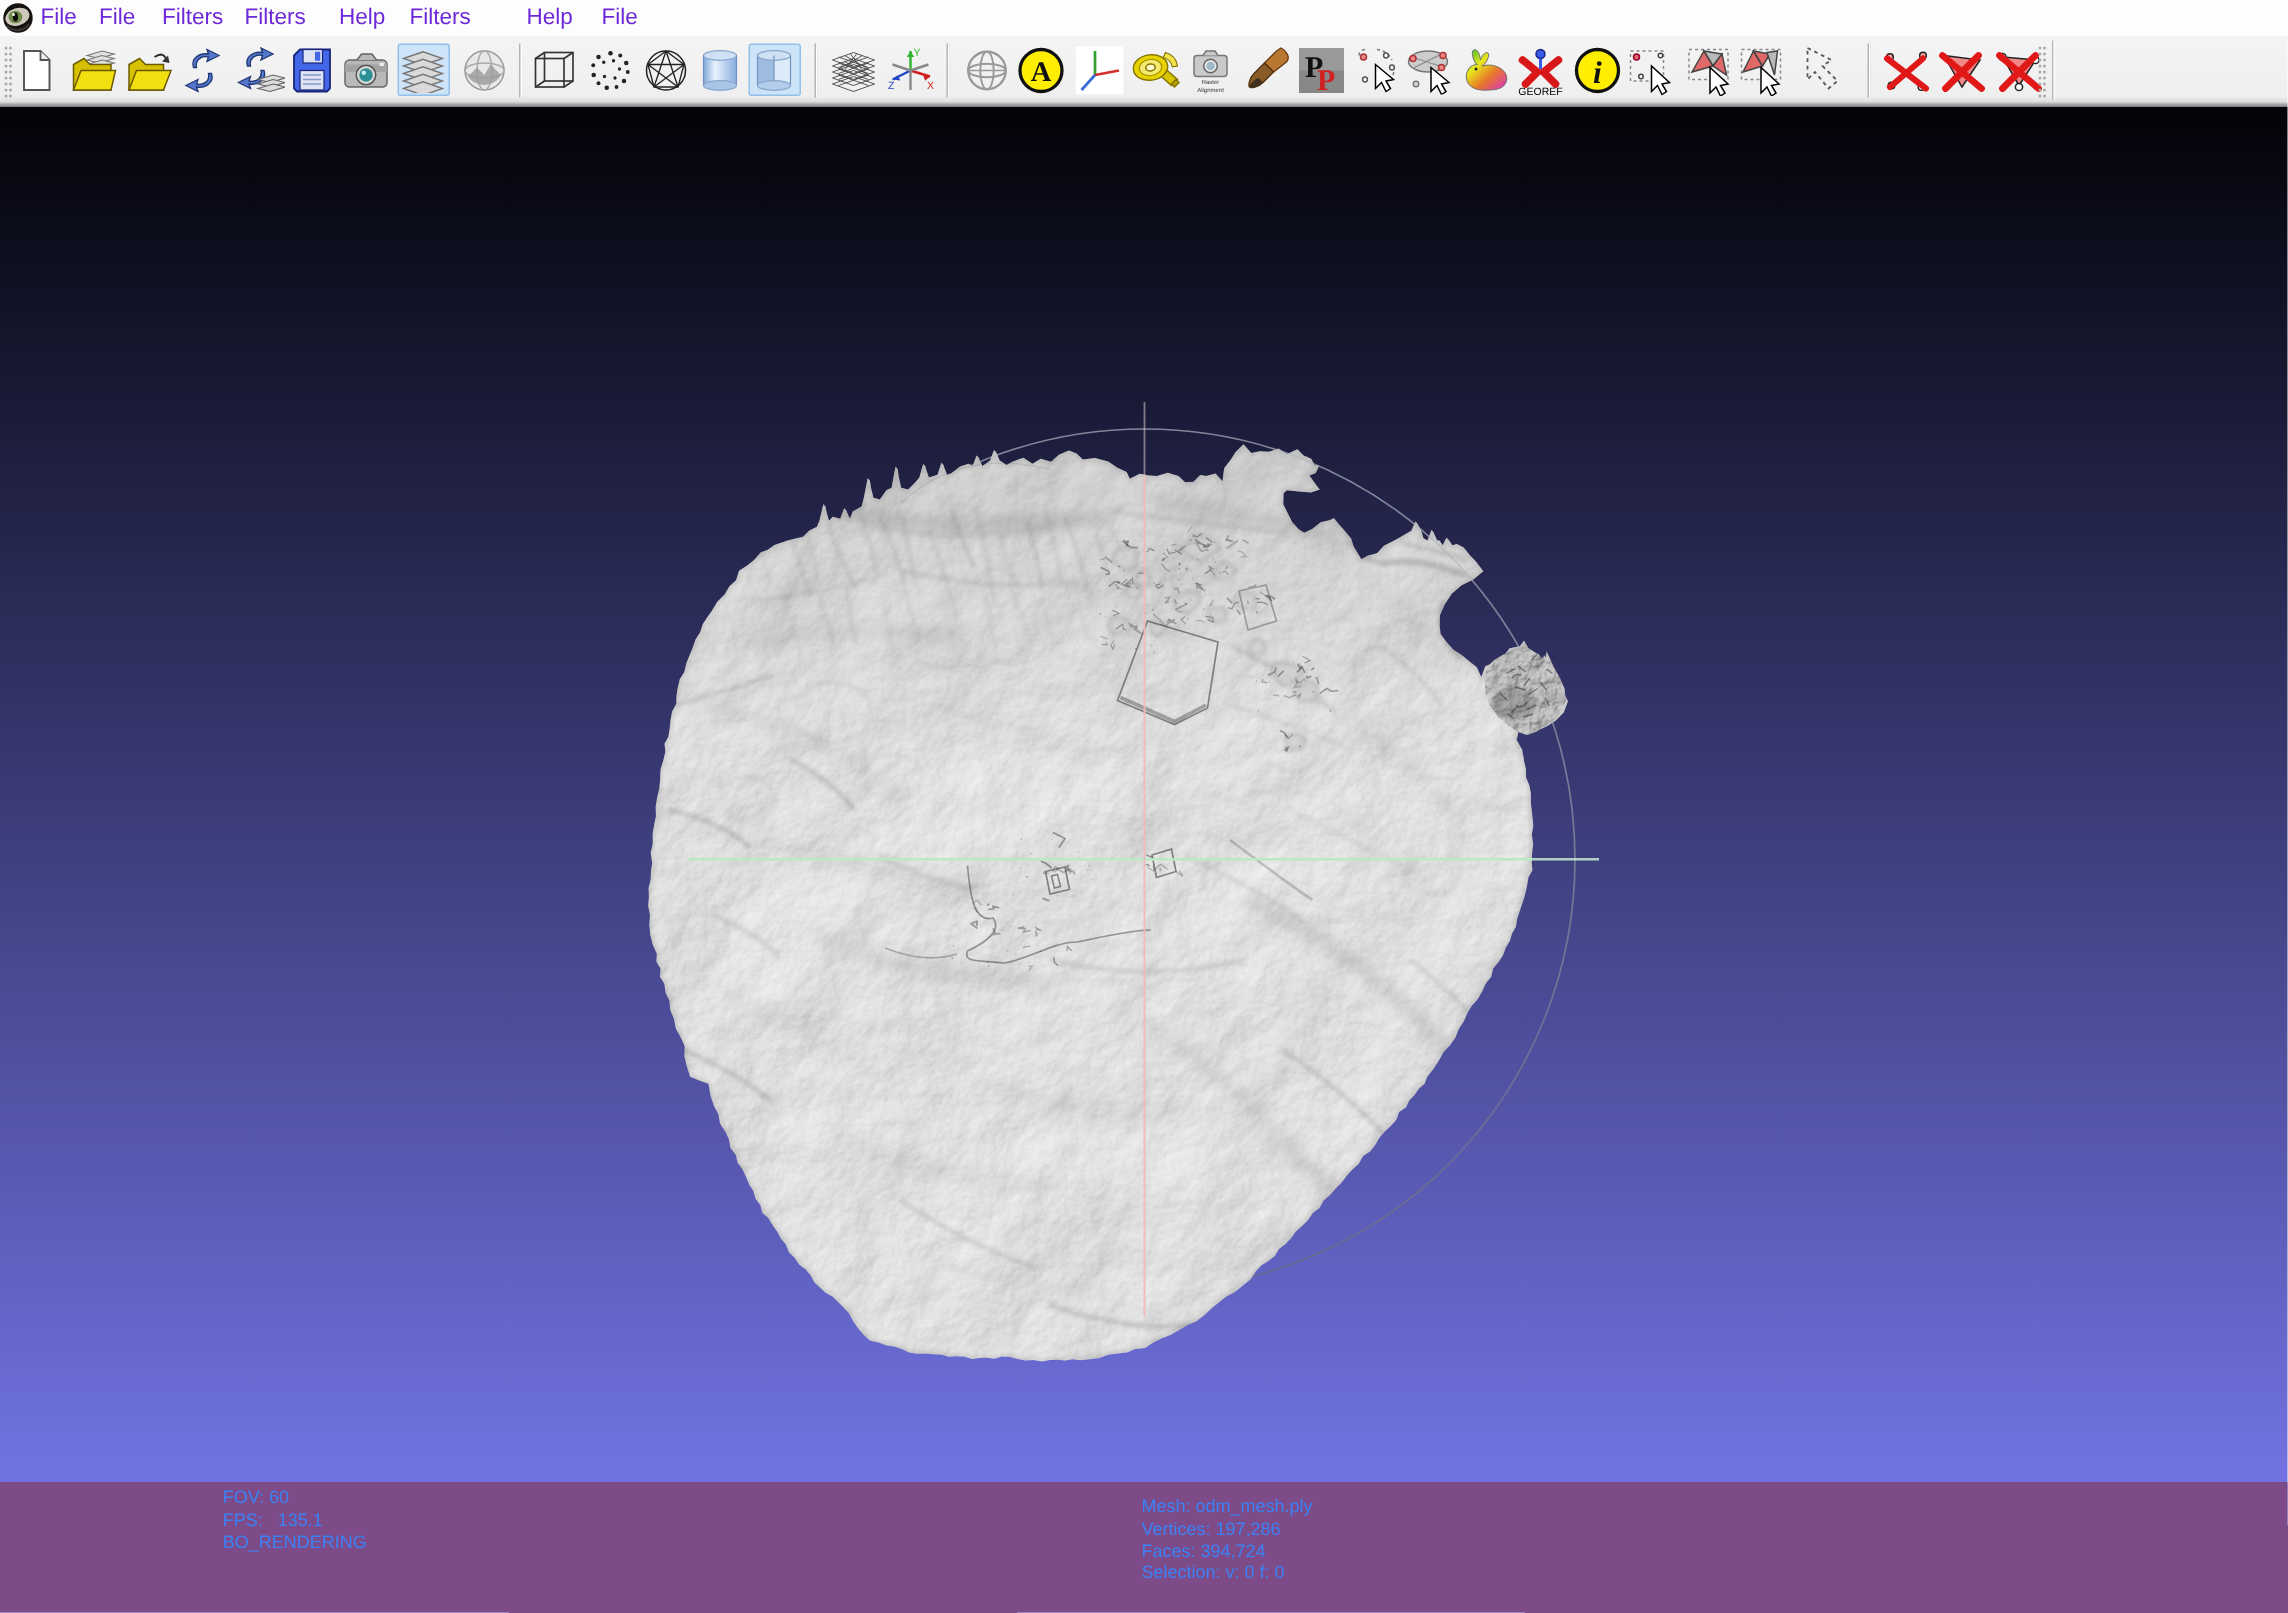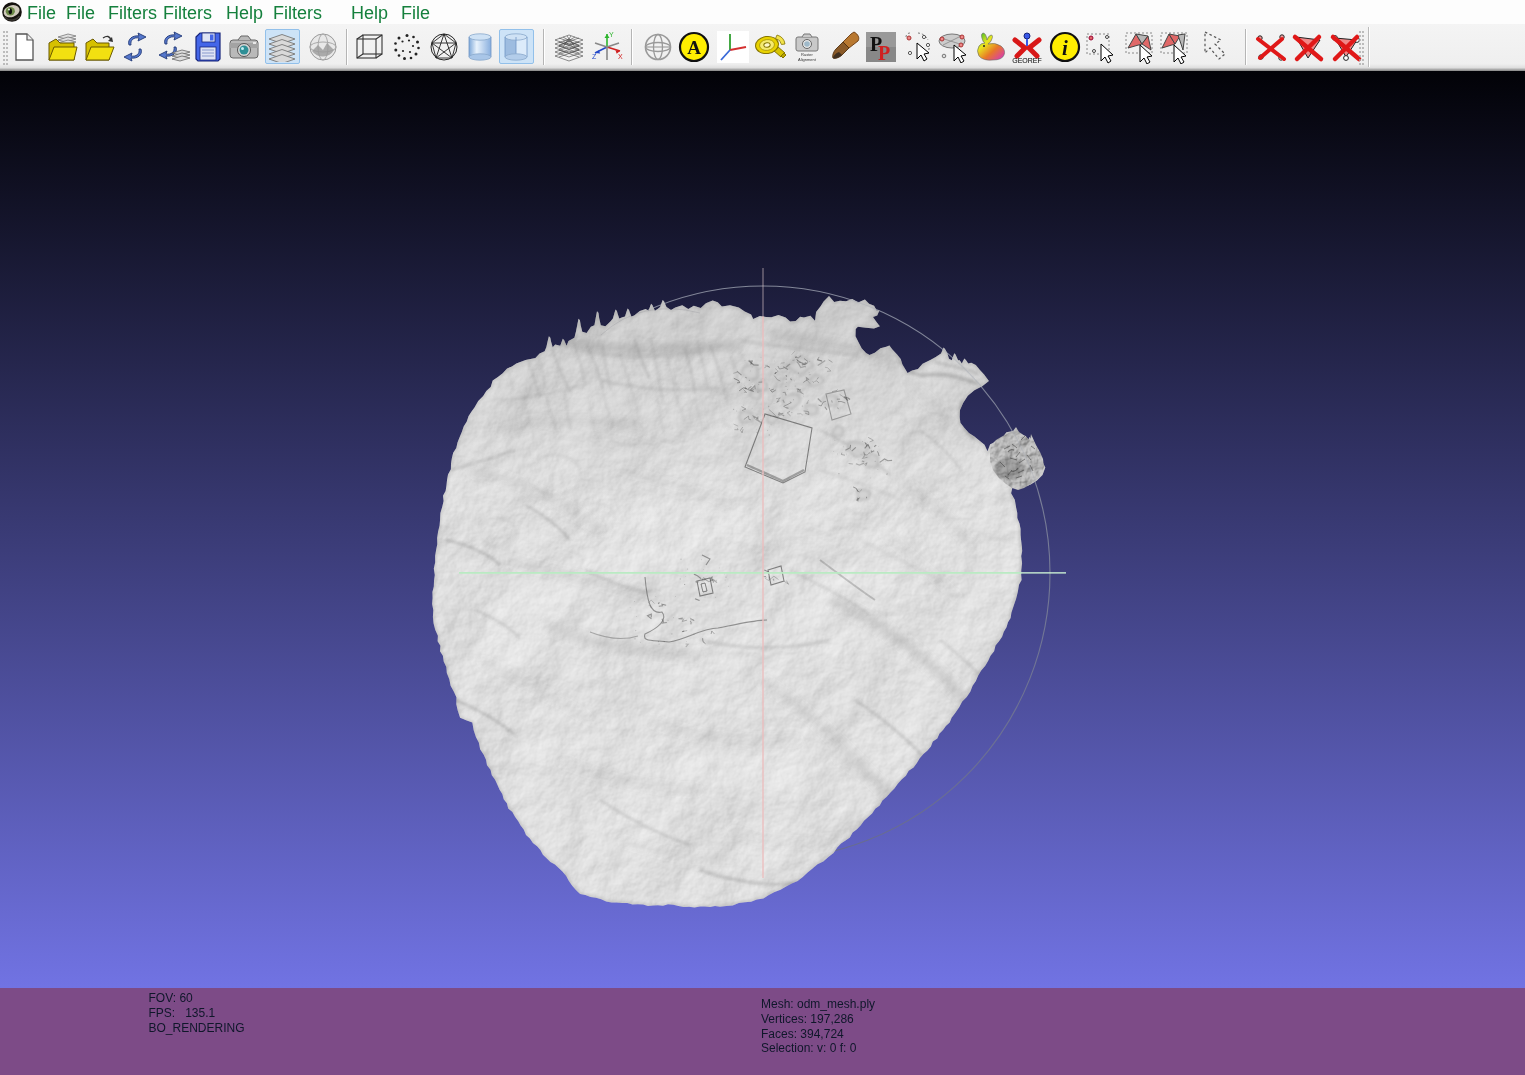--- a/index.html
+++ b/index.html
@@ -1,24 +1,24 @@
 <!DOCTYPE html>
 <html><head>
 <meta charset="utf-8">
 <style>
 html,body{margin:0;padding:0;width:1525px;height:1075px;overflow:hidden;
   font-family:"Liberation Sans", sans-serif;}
 #menubar{position:absolute;left:0;top:0;width:1525px;height:24px;background:#fdfdfd;}
-.mi{position:absolute;top:3px;font-size:18px;color:#15803d;}
+.mi{position:absolute;top:3px;font-size:15px;color:#6d28d9;}
 #toolbar{position:absolute;left:0;top:24px;width:1525px;height:47px;
   background:linear-gradient(#f4f4f4,#efefef 85%,#dedede 93%,#9a9a9a 98%,#868686);}
 #viewport{position:absolute;left:0;top:71px;width:1525px;height:1004px;
   background:linear-gradient(#020207 0%,#7173e3 91.33%,#7d7ff7 100%);}
 #statusbar{position:absolute;left:0;top:988px;width:1525px;height:87px;background:#7d4b87;}
-.st{position:absolute;font-size:12px;color:#0f172a;line-height:14.8px;white-space:pre;}
+.st{position:absolute;font-size:12px;color:#3b82f6;line-height:14.8px;white-space:pre;}
 .sep{position:absolute;top:5px;width:1px;height:36px;background:#b5b5b5;border-right:1px solid #fff;}
 .hl{position:absolute;top:5px;width:33px;height:33px;background:#cde3f7;border:1px solid #92c0ea;border-radius:2px;}
 .ticon{position:absolute;}
 </style>
 </head>
 <body>
 <div id="viewport"></div>
 <svg id="scene" style="position:absolute;left:0;top:71px" width="1525" height="917" viewBox="0 71 1525 917">
 <defs>
 <filter id="terr" x="0" y="0" width="1" height="1" color-interpolation-filters="sRGB">

